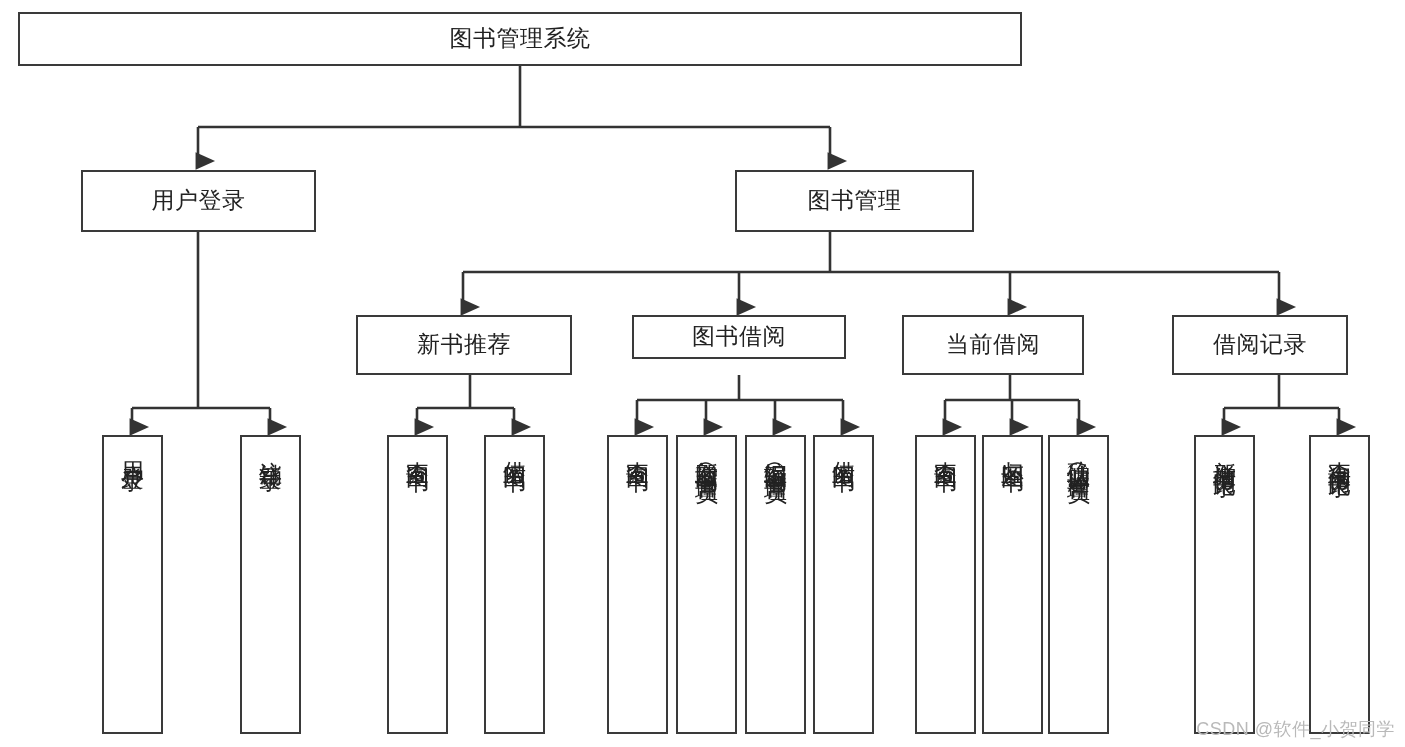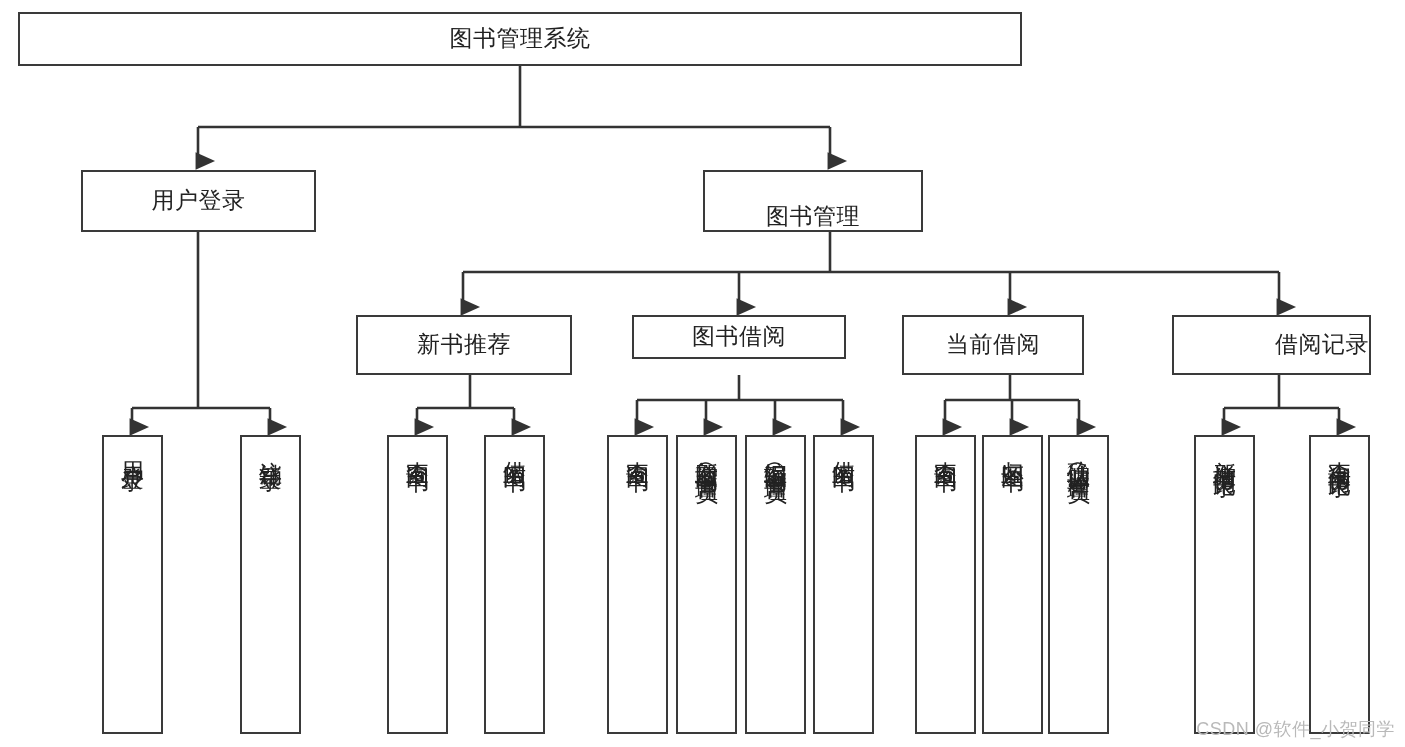--- a/index.html
+++ b/index.html
@@ -127,34 +127,34 @@
     </g>
   </svg>
 
   <div class="node root horizontal" style="left:18px; top:12px; width:1004px; height:54px;">
     <span class="node-label">图书管理系统</span>
   </div>
 
   <div class="node horizontal" style="left:81px; top:170px; width:235px; height:62px;">
     <span class="node-label">用户登录</span>
   </div>
-  <div class="node horizontal" style="left:703px; top:170px; width:220px; height:62px;align-items:flex-end;">
+  <div class="node horizontal" style="left:735px; top:170px; width:239px; height:62px;">
     <span class="node-label">图书管理</span>
   </div>
 
   <div class="node horizontal" style="left:356px; top:315px; width:216px; height:60px;">
     <span class="node-label">新书推荐</span>
   </div>
   <div class="node horizontal" style="left:632px; top:315px; width:214px; height:44px;">
     <span class="node-label">图书借阅</span>
   </div>
   <div class="node horizontal" style="left:902px; top:315px; width:182px; height:60px;">
     <span class="node-label">当前借阅</span>
   </div>
-  <div class="node horizontal" style="left:1172px; top:315px; width:199px; height:60px;justify-content:flex-end;">
+  <div class="node horizontal" style="left:1172px; top:315px; width:176px; height:60px;">
     <span class="node-label">借阅记录</span>
   </div>
 
   <div class="node vertical" style="left:102px; top:435px; width:61px; height:299px;">
     <span class="node-label">用户登录</span>
   </div>
   <div class="node vertical" style="left:240px; top:435px; width:61px; height:299px;">
     <span class="node-label">注销登录</span>
   </div>
 

